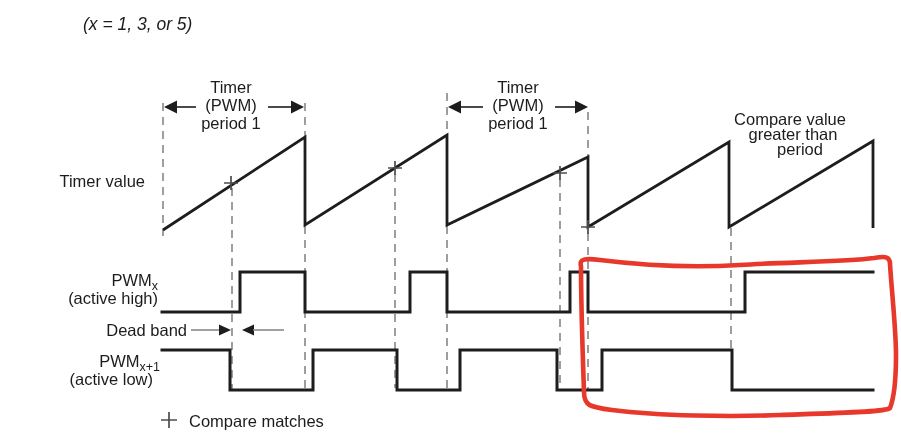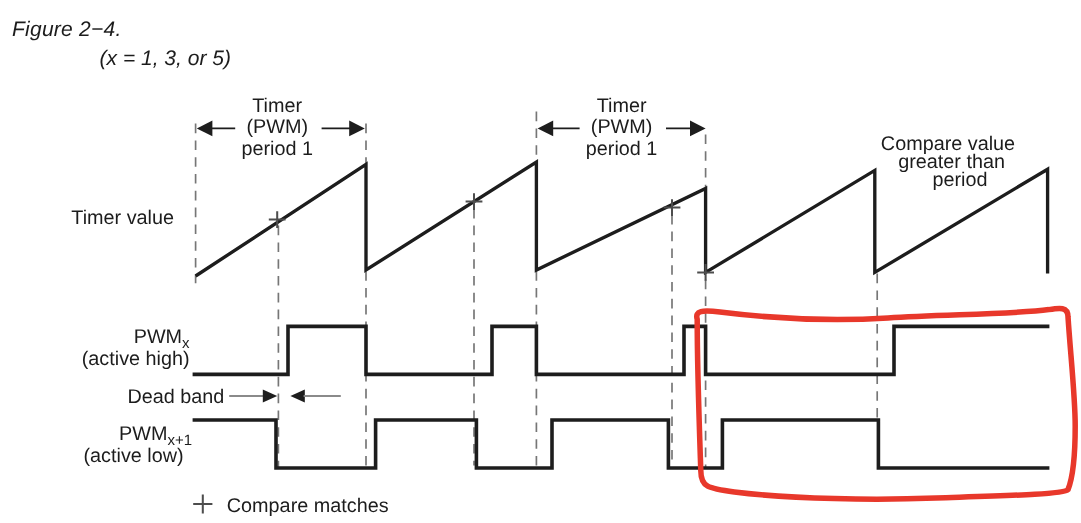--- a/index.html
+++ b/index.html
@@ -25,21 +25,20 @@
   .plus{stroke:#4d4d4d;stroke-width:1.7;fill:none;}
   .red{fill:none;stroke-linecap:round;stroke-linejoin:round;stroke-width:4.6;}
 </style>
 </head>
 <body>
 
 <div class="page">
 
   <div class="figtitle">
     <div class="row">
-      <span class="figlabel">Figure 2−4.</span>
     </div>
     <div class="sub">(x = 1, 3, or 5)</div>
   </div>
 
   <svg width="901" height="366" viewBox="0 70 901 366">
 
     <g>
       <path class="dash" d="M163,103 V236"></path>
       <path class="dash" d="M232,188 V390"></path>
       <path class="dash" d="M305,103 V136 M305,226 V390"></path>

